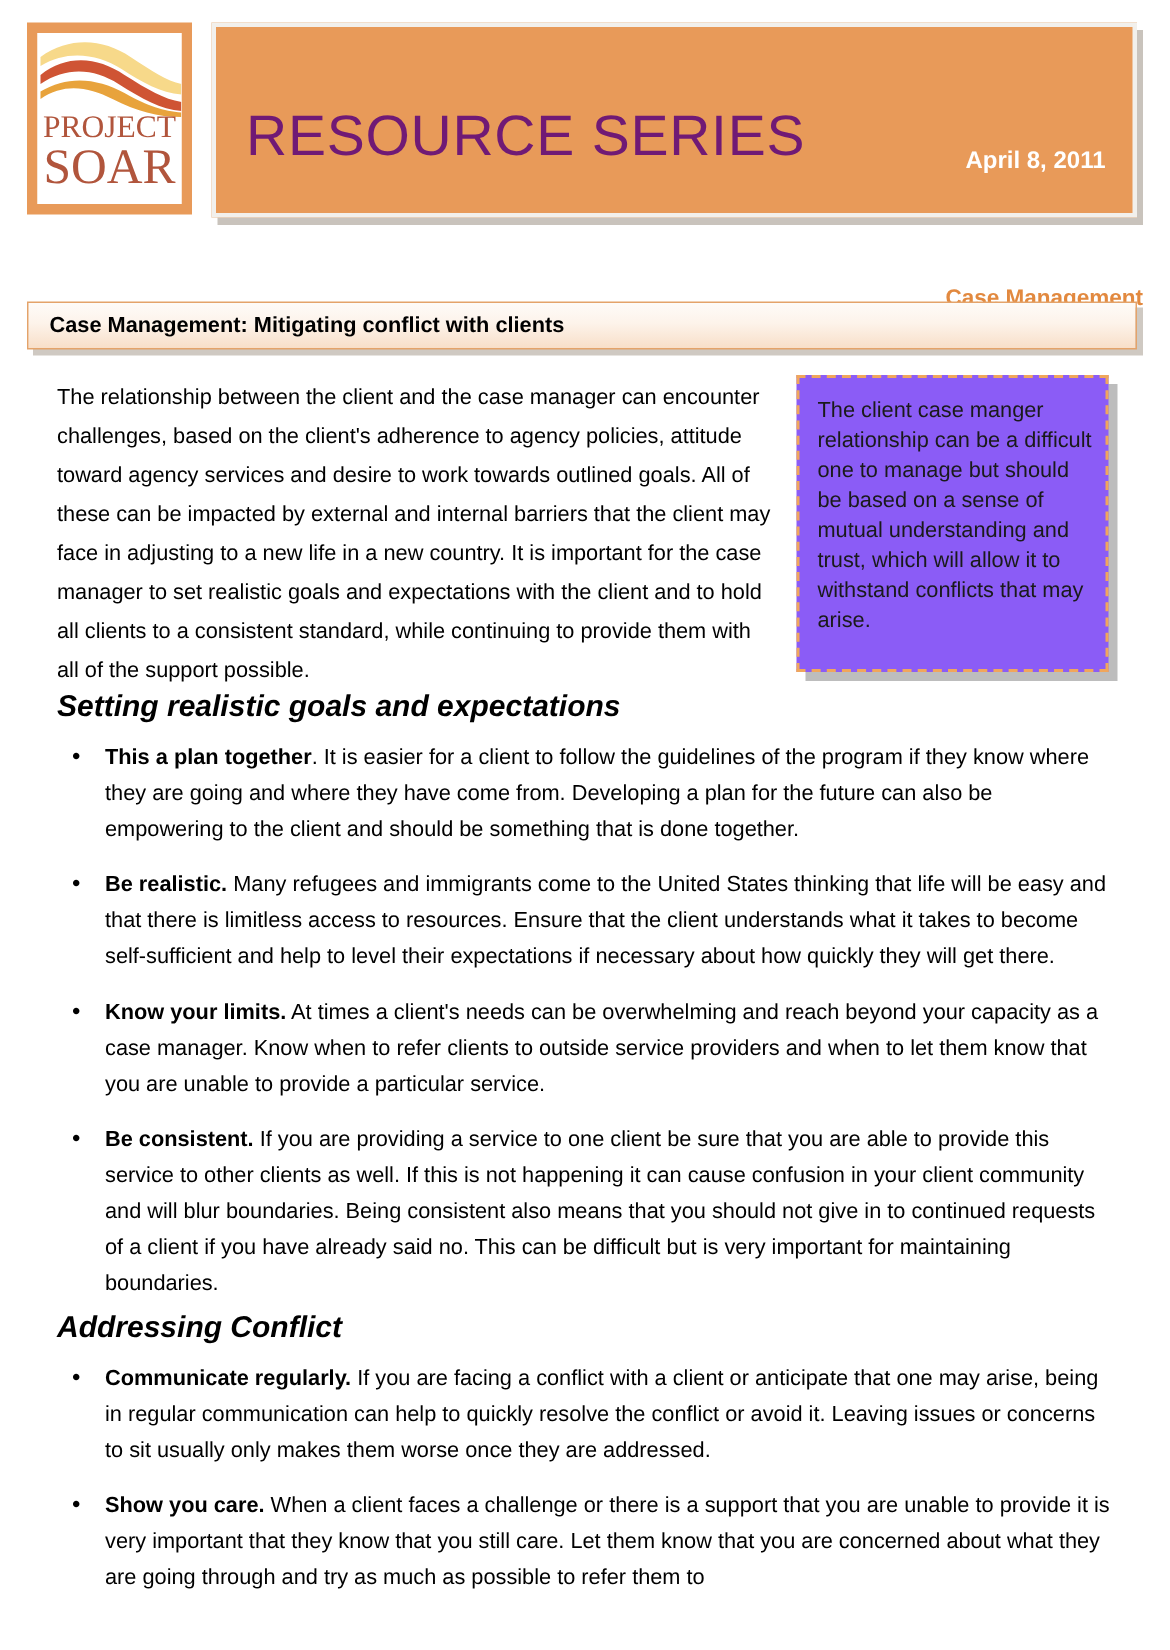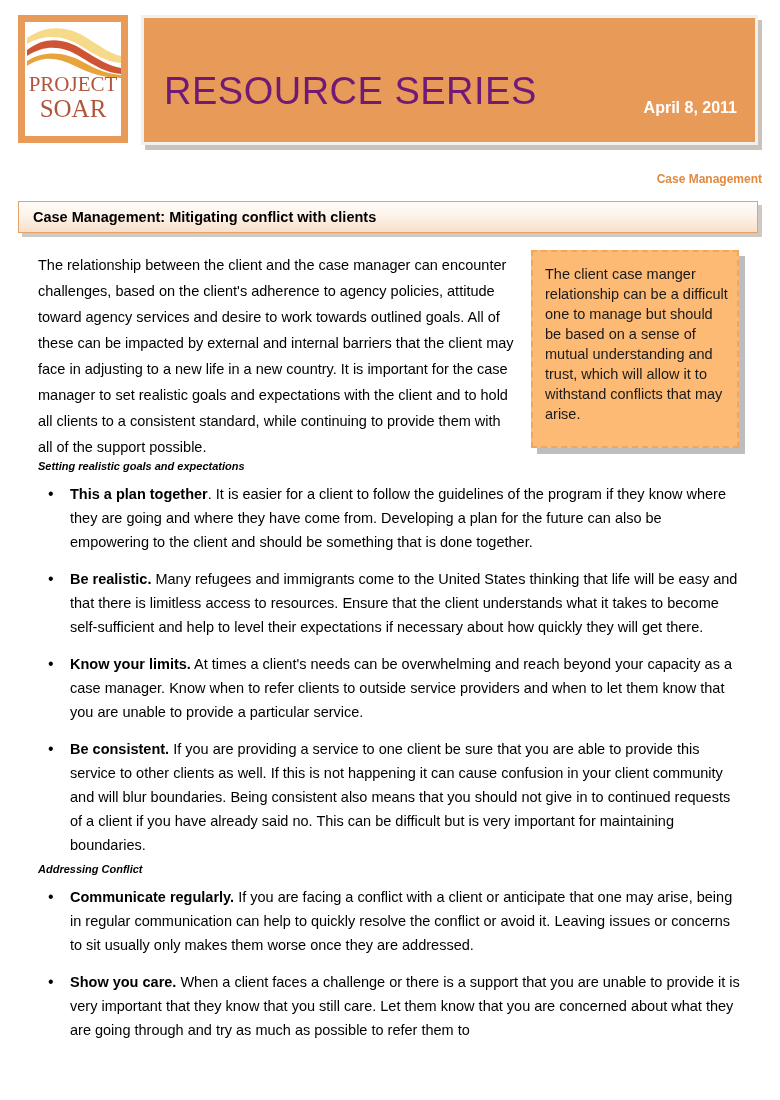--- a/index.html
+++ b/index.html
@@ -69,21 +69,21 @@
     color: #B1553C;
     line-height: 1.0;
   }
   .logo-text .lt1 {
     display: block;
     font-size: 21px;
     letter-spacing: 0px;
   }
   .logo-text .lt2 {
     display: block;
-    font-size: 25px;
+    font-size: 33px;
     margin-top: 1px;
   }
 
   .title-bar-shadow {
     position: absolute;
     left: 127px;
     top: 5px;
     width: 617px;
     height: 130px;
     background: #C9C3BC;
@@ -118,23 +118,23 @@
     color: #ffffff;
     font-size: 16px;
     font-weight: bold;
     white-space: nowrap;
   }
 
   
   .section-label {
     position: absolute;
     right: 18px;
-    top: 172px;
+    top: 190px;
     color: #E2893F;
-    font-size: 12px;
+    font-size: 15px;
     font-weight: bold;
     white-space: nowrap;
   }
 
   
   .banner-shadow {
     position: absolute;
     left: 22px;
     top: 205px;
     width: 740px;
@@ -171,21 +171,21 @@
     background: #BDBDBD;
   }
   .callout {
     position: absolute;
     left: 531px;
     top: 250px;
     width: 208px;
     height: 198px;
     box-sizing: border-box;
     border: 2px dashed #F0A65C;
-    background: #fdba74;
+    background: #8b5cf6;
   }
   .callout-text {
     position: absolute;
     left: 12px;
     top: 12px;
     right: 8px;
     font-size: 14.5px;
     line-height: 20px;
     color: #1a1a1a;
   }
@@ -204,21 +204,21 @@
 
   .content {
     position: absolute;
     left: 38px;
     top: 460px;
     width: 706px;
   }
 
   .subhead {
     font-family: "Liberation Sans", sans-serif;
-    font-size: 11px;
+    font-size: 20px;
     font-weight: bold;
     font-style: italic;
     color: #000000;
     margin: 0 0 10px 0;
   }
   .subhead.second {
     margin-top: 6px;
   }
 
   ul.bullets {

